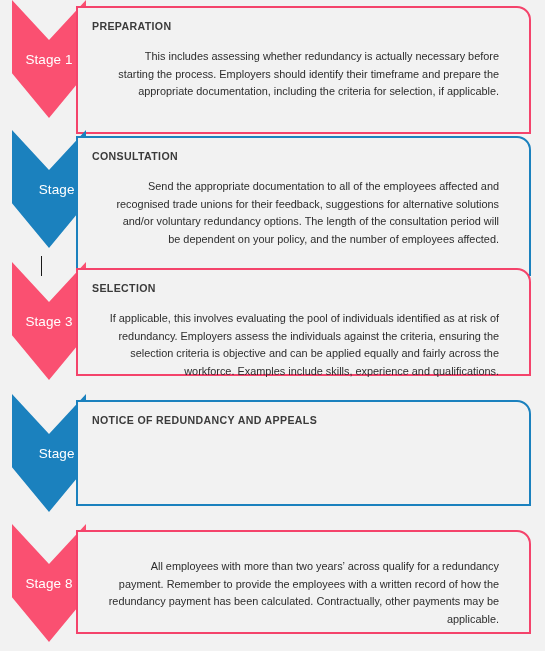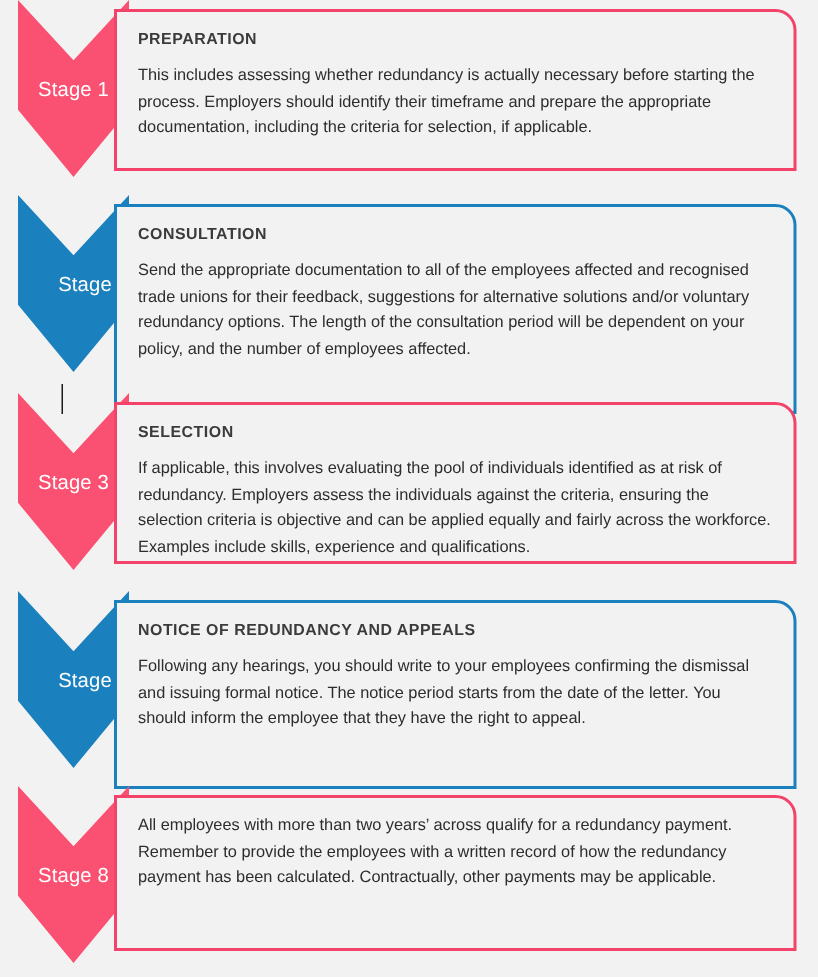--- a/index.html
+++ b/index.html
@@ -80,22 +80,23 @@
     color: #3b3b3b;
     letter-spacing: 0.35px;
     margin: 2px 0 10px 0;
     font-family: "Liberation Sans", sans-serif;
   }
 
   .card-body {
     font-size: 10.9px;
     color: #2d2d2d;
     line-height: 1.62;
-    margin: 0;
+    margin: 16px;
     font-family: "Liberation Sans", sans-serif;
+    text-align: right;
   }
 
   
   .caret {
     position: absolute;
     left: 41px;
     top: 256px;
     width: 1px;
     height: 20px;
     background: #1a1a1a;
@@ -103,21 +104,21 @@
 </style>
 </head>
 <body>
 
 <div id="flow">
 
   <div class="stage-row" style="top:0px;">
     <div class="chevron pink">
       <span class="chevron-label">Stage 1</span>
     </div>
-    <div class="card pink" style="height:108px;">
+    <div class="card pink" style="height:128px;">
       <div class="card-title">PREPARATION</div>
       <p class="card-body">This includes assessing whether redundancy is actually necessary before starting the process. Employers should identify their timeframe and prepare the appropriate documentation, including the criteria for selection, if applicable.</p>
     </div>
   </div>
 
   <div class="stage-row" style="top:130px;">
     <div class="chevron blue">
       <span class="chevron-label">Stage 2</span>
     </div>
     <div class="card blue" style="height:140px;">
@@ -133,23 +134,22 @@
     <div class="card pink" style="height:108px;">
       <div class="card-title">SELECTION</div>
       <p class="card-body">If applicable, this involves evaluating the pool of individuals identified as at risk of redundancy. Employers assess the individuals against the criteria, ensuring the selection criteria is objective and can be applied equally and fairly across the workforce. Examples include skills, experience and qualifications.</p>
     </div>
   </div>
 
   <div class="stage-row" style="top:394px;">
     <div class="chevron blue">
       <span class="chevron-label">Stage 3</span>
     </div>
-    <div class="card blue" style="height:126px;">
+    <div class="card blue" style="height:106px;">
       <div class="card-title">NOTICE OF REDUNDANCY AND APPEALS</div>
-      <p class="card-body">Following any hearings, you should write to your employees confirming the dismissal and issuing formal notice. The notice period starts from the date of the letter. You should inform the employee that they have the right to appeal.</p>
     </div>
   </div>
 
   <div class="stage-row" style="top:524px;">
     <div class="chevron pink">
       <span class="chevron-label">Stage 8</span>
     </div>
     <div class="card pink" style="height:104px;">
       <p class="card-body">All employees with more than two years’ across qualify for a redundancy payment. Remember to provide the employees with a written record of how the redundancy payment has been calculated. Contractually, other payments may be applicable.</p>
     </div>

